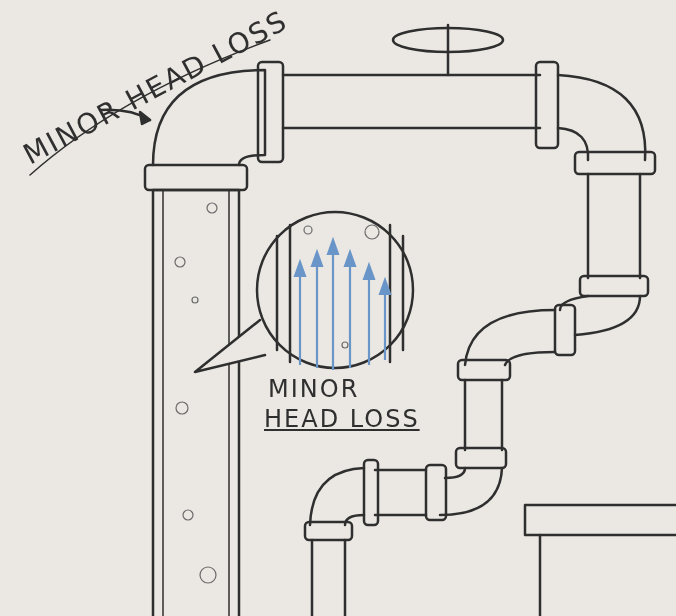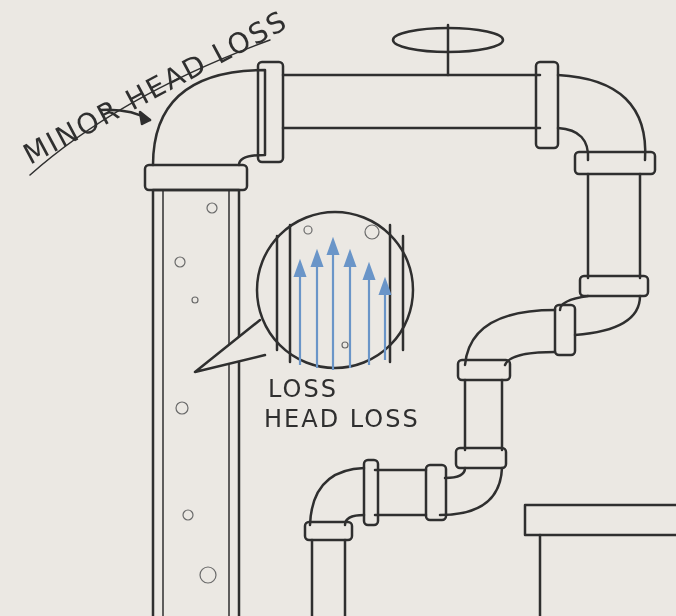--- a/index.html
+++ b/index.html
@@ -1,20 +1,20 @@
 <!DOCTYPE html>
 <html><head>
 <meta charset="utf-8">
 <style>
   html,body{margin:0;padding:0;}
   body{width:676px;height:616px;background:#ebe8e3;overflow:hidden;position:relative;font-family:"DejaVu Sans",sans-serif;}
   svg{position:absolute;left:0;top:0;}
   .lbl{position:absolute;color:#2f2f2f;font-family:"DejaVu Sans",sans-serif;letter-spacing:2px;}
   #major1{left:268px;top:375px;font-size:24px;}
-  #major2{left:264px;top:405px;font-size:24px;}
+  #major2{left:264px;top:405px;font-size:24px;text-decoration:underline;}
 </style>
 </head>
 <body>
 
 <svg width="676" height="616" viewBox="0 0 676 616">
   <g fill="none" stroke="#2f2f2f" stroke-width="2.5" stroke-linecap="round" stroke-linejoin="round">
 
     <path d="M30 175 Q120 95 270 40" stroke-width="1.5"></path>
 
     <path d="M100 110 Q130 108 150 120"></path>
@@ -89,14 +89,14 @@
     <circle cx="182" cy="408" r="6"></circle>
       <circle cx="188" cy="515" r="5"></circle>
       <circle cx="208" cy="575" r="8"></circle>
     <circle cx="372" cy="232" r="7"></circle>
       <circle cx="308" cy="230" r="4"></circle>
       <circle cx="345" cy="345" r="3"></circle>
   </g>
   <text x="30" y="165" transform="rotate(-28 30 165)" font-family="DejaVu Sans, sans-serif" font-size="28" fill="#2f2f2f" letter-spacing="2">MINOR HEAD LOSS</text>
 </svg>
 
-<div id="major1" class="lbl">LOSS</div>
+<div id="major1" class="lbl">MINOR</div>
 <div id="major2" class="lbl">HEAD LOSS</div>
 
 </body></html>

